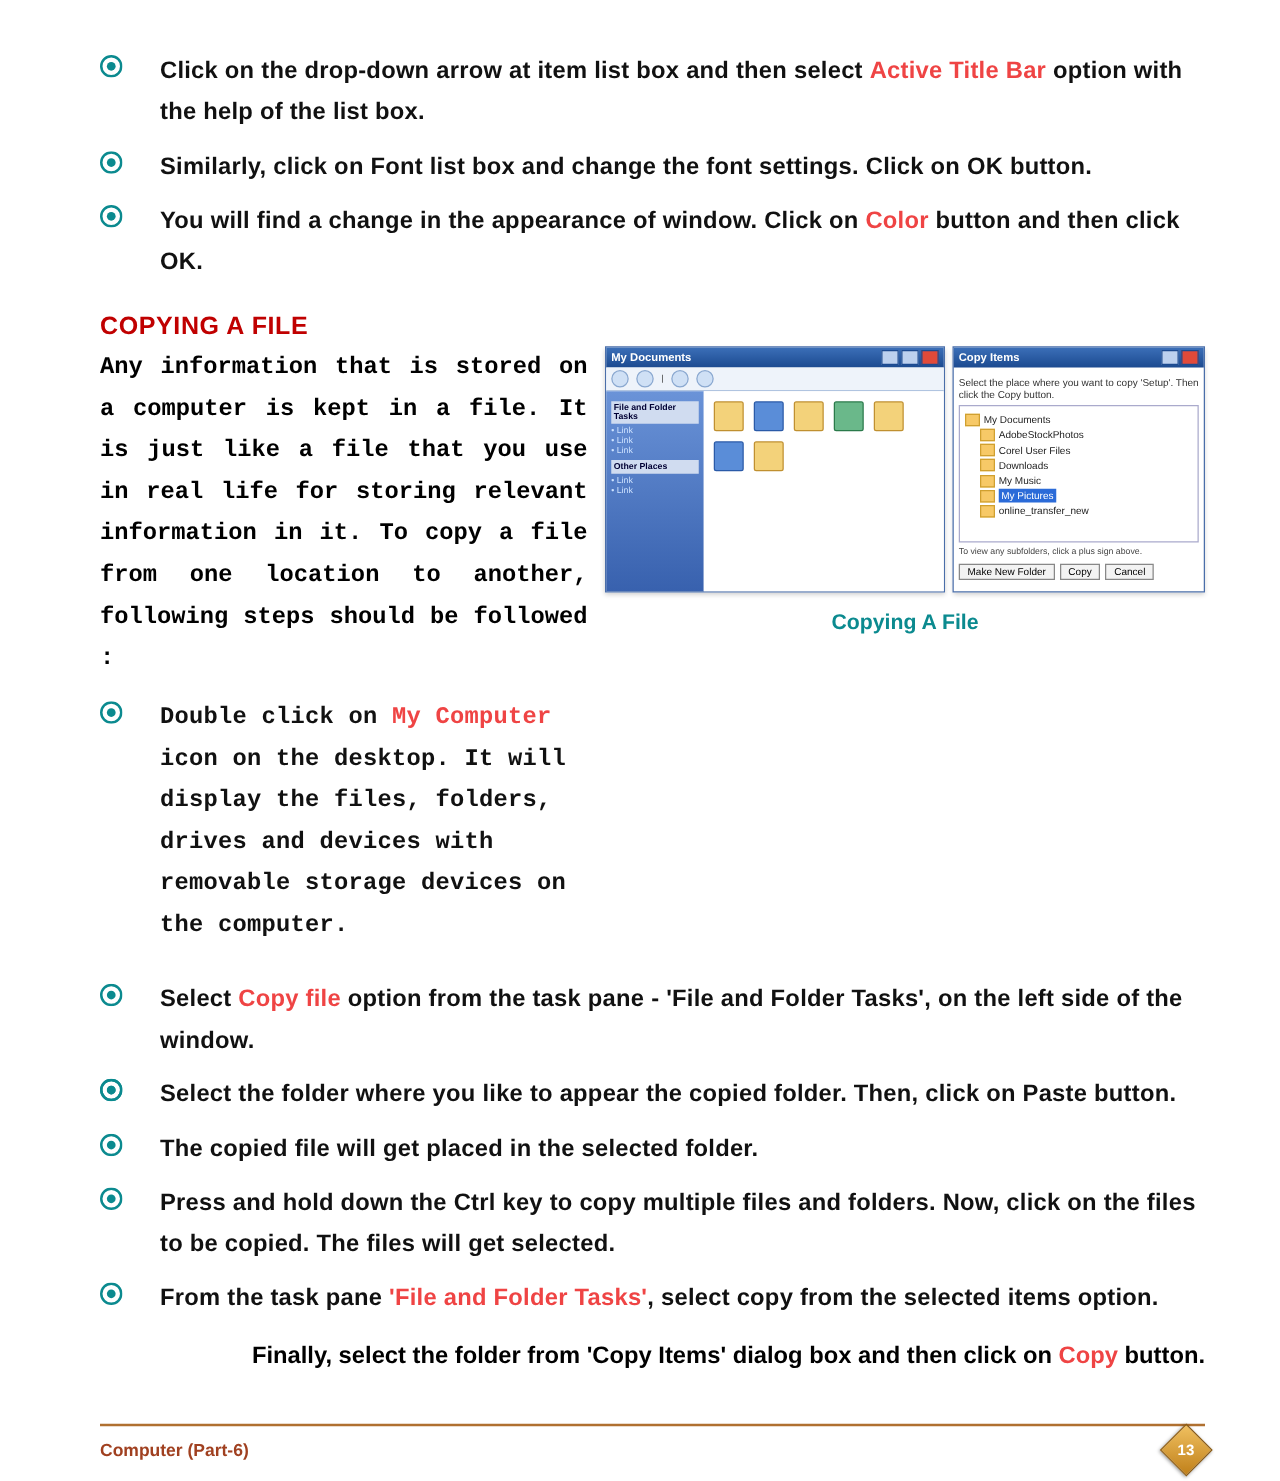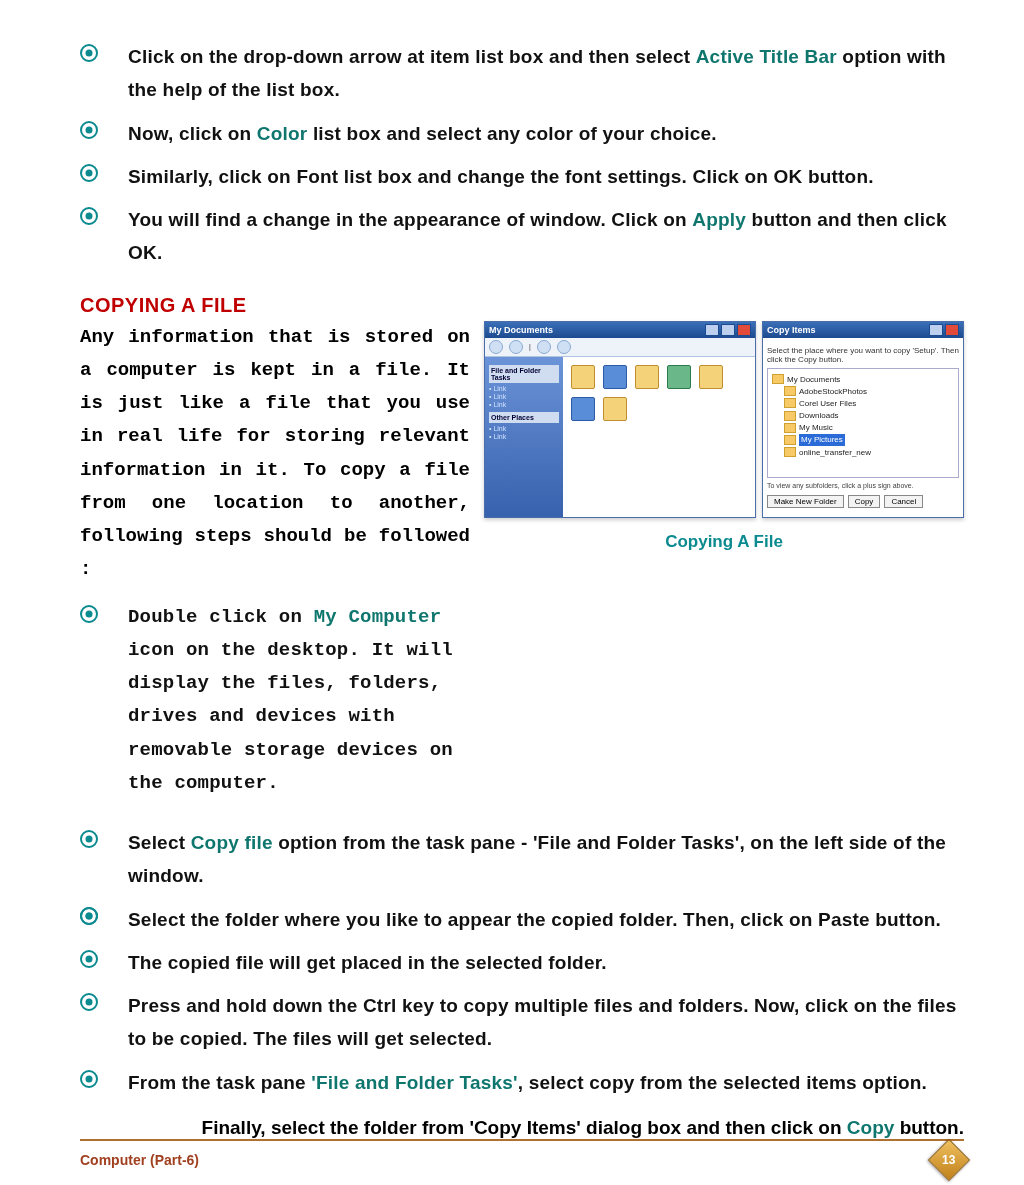--- a/index.html
+++ b/index.html
@@ -108,21 +108,21 @@
   .tree .sel{background:#2b6bd8;color:#fff;padding:0 2px;}
   .dlg-btns{display:flex;gap:4px;margin-top:6px;}
   .dlg-btns span{border:1px solid #888;background:#f3f3f3;padding:1px 6px;font-size:8px;}
   .caption {
     text-align: center;
     color: #0b8a8f;
     font-weight: 700;
     font-size: 17px;
     margin-top: 14px;
   }
-  .teal { color: #0f766e; font-weight: 700; }
+  .teal { color: #ef4444; font-weight: 700; }
   .footer {
     position: absolute;
     bottom: 10px;
     left: 80px;
     right: 60px;
     display: flex;
     justify-content: space-between;
     align-items: center;
     border-top: 2px solid #b07030;
     padding-top: 4px;
@@ -174,33 +174,27 @@
           <svg width="18" height="18">
             <circle cx="9" cy="9" r="8" fill="none" stroke="#0b8a8f" stroke-width="2"></circle>
             <circle cx="9" cy="9" r="3.5" fill="#0b8a8f"></circle>
           </svg>
         </span><span><span>Click on the drop-down arrow at item list box and then select </span><span class="teal">Active Title Bar</span><span> option with the help of the list box.</span></span></li>
       <li><span class="bullet-icon">
           <svg width="18" height="18">
             <circle cx="9" cy="9" r="8" fill="none" stroke="#0b8a8f" stroke-width="2"></circle>
             <circle cx="9" cy="9" r="3.5" fill="#0b8a8f"></circle>
           </svg>
-        </span><span><span>Now, click on </span><span class="teal">Color</span><span> list box and select any color of your choice.</span></span></li>
-      <li><span class="bullet-icon">
-          <svg width="18" height="18">
-            <circle cx="9" cy="9" r="8" fill="none" stroke="#0b8a8f" stroke-width="2"></circle>
-            <circle cx="9" cy="9" r="3.5" fill="#0b8a8f"></circle>
-          </svg>
         </span><span>Similarly, click on Font list box and change the font settings. Click on OK button.</span></li>
       <li><span class="bullet-icon">
           <svg width="18" height="18">
             <circle cx="9" cy="9" r="8" fill="none" stroke="#0b8a8f" stroke-width="2"></circle>
             <circle cx="9" cy="9" r="3.5" fill="#0b8a8f"></circle>
           </svg>
-        </span><span><span>You will find a change in the appearance of window. Click on </span><span class="teal">Apply</span><span> button and then click OK.</span></span></li>
+        </span><span><span>You will find a change in the appearance of window. Click on </span><span class="teal">Color</span><span> button and then click OK.</span></span></li>
     </ul>
 
   <div class="section-heading">COPYING A FILE</div>
 
   <div class="intro-row">
     <div style="flex:0 0 390px;font-family:Liberation Mono, monospace;">
       <div class="intro-text">Any information that is stored on a computer is kept in a file. It is just like a file that you use in real life for storing relevant information in it. To copy a file from one location to another, following steps should be followed :</div>
       <ul class="bullet-list" style="margin-top:14px">
         <li>
           <span class="bullet-icon">

